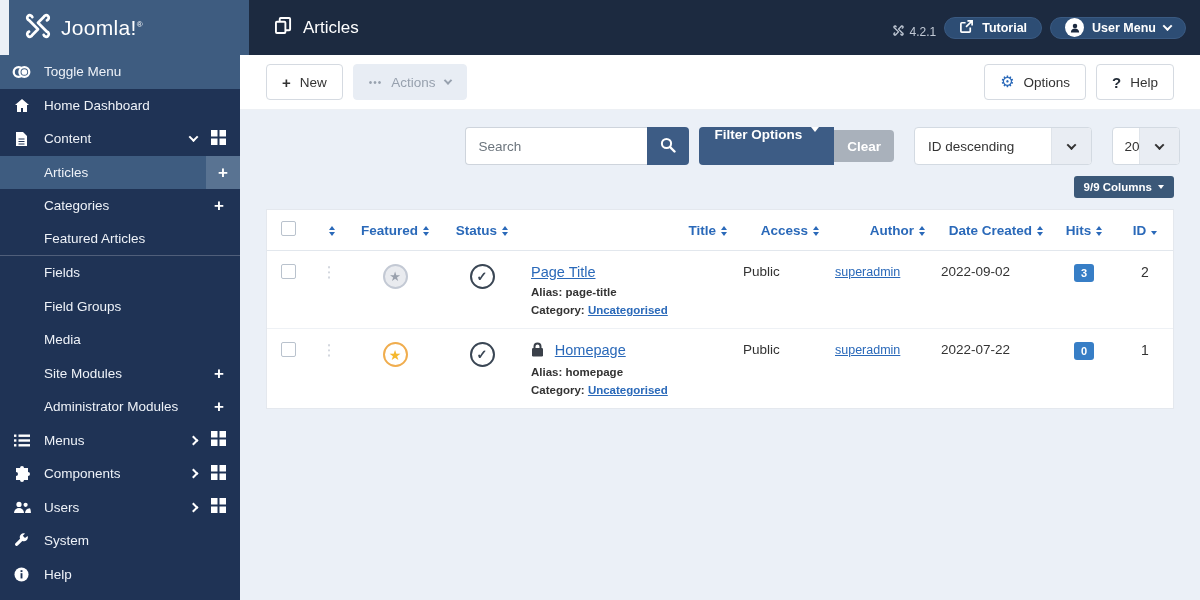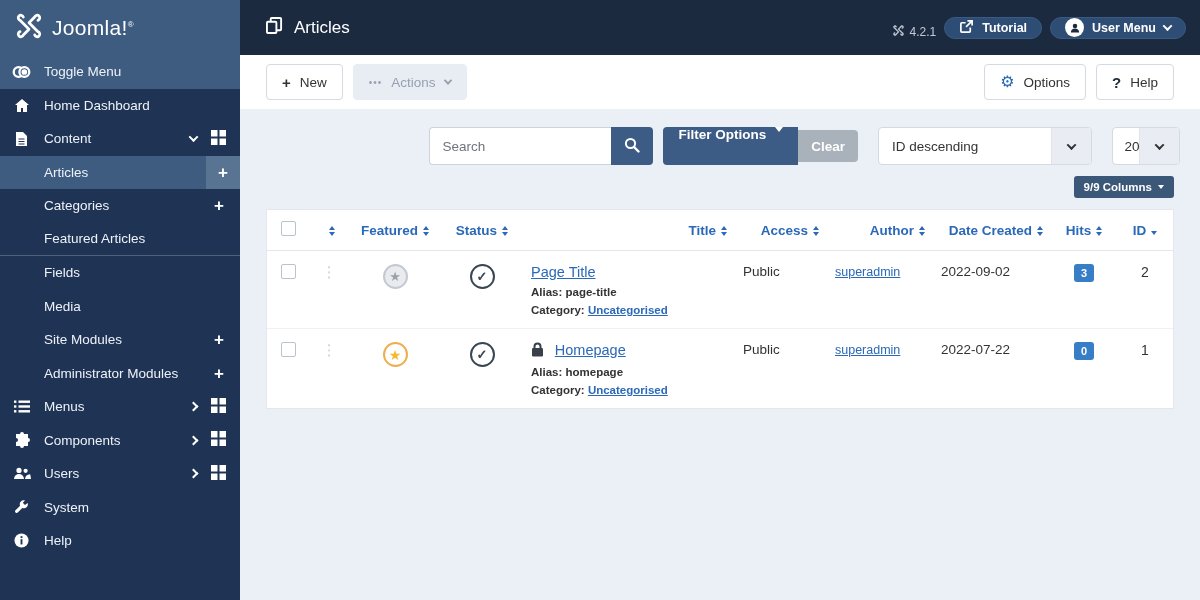--- a/index.html
+++ b/index.html
@@ -5,21 +5,21 @@
   * { box-sizing: border-box; }
   html,body { margin:0; padding:0; }
   body {
     width:1200px; height:600px; overflow:hidden;
     font-family:"Liberation Sans", sans-serif;
     background:#ebf0f7; color:#333;
   }
   .app { width:1200px; height:600px; display:flex; flex-direction:column; }
 
   
-  .header { display:flex; height:55px; flex:0 0 55px; }
+  .header { display:flex; height:55px; flex:0 0 55px;padding-left:9px; }
   .logo-area { width:240px; background:#3e5c80; display:flex; align-items:center; gap:10px; padding:0 16px; }
   .logo-text { color:#fff; font-size:21px; letter-spacing:.3px; }
   .logo-text sup { font-size:8px; }
   .topbar { flex:1; background:#1c2a40; display:flex; align-items:center; justify-content:space-between; padding:0 14px 0 26px; }
   .page-title { display:flex; align-items:center; gap:11px; color:#fff; font-size:17px; }
   .topbar-right { display:flex; align-items:flex-end; gap:8px; }
   .version { display:flex; align-items:center; gap:5px; color:#c2cad6; font-size:12px; }
   .pill { display:flex; align-items:center; gap:8px; background:#2d4d74; border:1px solid #3a5a82; border-radius:16px;
           height:22px; padding:0 14px; color:#fff; font-size:12.5px; font-weight:700; cursor:pointer; }
   .avatar-circle { width:19px; height:19px; background:#fff; border-radius:50%; display:flex; align-items:center; justify-content:center; }
@@ -56,21 +56,21 @@
   .filter-row { display:flex; justify-content:flex-end; align-items:center; margin:17px 20px 0; }
   .search-input { width:182px; height:38px; border:1px solid #ced4dc; border-right:none; border-radius:4px 0 0 4px; padding:0 12px; font-size:13.5px; color:#444; font-family:inherit; outline:none; }
   .search-input::placeholder { color:#6c757d; }
   .search-btn { width:42px; height:38px; background:#3d5c85; border:none; border-radius:0 4px 4px 0; display:flex; align-items:center; justify-content:center; cursor:pointer; }
   .gap10 { width:10px; } .gap20 { width:20px; }
   .fo-btn { height:38px; background:#3d5c85; color:#fff; border:none; border-radius:4px 0 0 4px; padding:0 15px; font-size:13.5px; font-weight:700; display:flex; align-items:flex-start; gap:9px; cursor:pointer; font-family:inherit; }
   .clear-btn { height:32px; background:#a9b1bb; color:#fff; border:none; border-radius:0 4px 4px 0; padding:0 13px; font-size:13.5px; font-weight:700; cursor:pointer; font-family:inherit; }
   .select { height:38px; border:1px solid #d3dae2; border-radius:4px; background:#fff; display:flex; align-items:stretch; overflow:hidden; cursor:pointer; }
   .select .val { display:flex; align-items:center; padding:0 13px; font-size:13.5px; color:#333; }
   .select .chev-zone { width:40px; background:#e9edf3; border-left:1px solid #dfe4ea; display:flex; align-items:center; justify-content:center; }
-  .select.sort .val { width:172px; }
+  .select.sort .val { width:136px; }
   .select.limit .val { width:26px; justify-content:center; padding:0 0 0 12px; }
 
   .columns-row { display:flex; justify-content:flex-end; margin:11px 26px 0; }
   .cols-btn { background:#3b5878; color:#fff; border:none; border-radius:3px; font-size:11.5px; font-weight:700; padding:5px 10px; display:flex; align-items:center; gap:6px; cursor:pointer; font-family:inherit; }
   .caret-dn { width:0; height:0; border-left:4px solid transparent; border-right:4px solid transparent; border-top:5px solid #fff; }
 
   
   .table-card { background:#fff; margin:11px 26px 0; border:1px solid #e4e8ee; }
   table { width:100%; border-collapse:collapse; }
   th { padding:11px 8px; font-size:13.5px; color:#2a69b9; font-weight:700; border-bottom:1px solid #e2e7ed; text-align:right; white-space:nowrap; }
@@ -200,20 +200,23 @@
       </div>
       <div class="s-item indent">
         <span class="s-lbl">Categories</span>
         <span class="plus">+</span>
       </div>
       <div class="s-item indent divider">
         <span class="s-lbl">Featured Articles</span>
       </div>
       <div class="s-item indent">
         <span class="s-lbl">Fields</span>
+      </div>
+      <div class="s-item indent">
+        <span class="s-lbl">Field Groups</span>
       </div>
       <div class="s-item indent">
         <span class="s-lbl">Media</span>
       </div>
       <div class="s-item indent">
         <span class="s-lbl">Site Modules</span>
         <span class="plus">+</span>
       </div>
       <div class="s-item indent">
         <span class="s-lbl">Administrator Modules</span>

